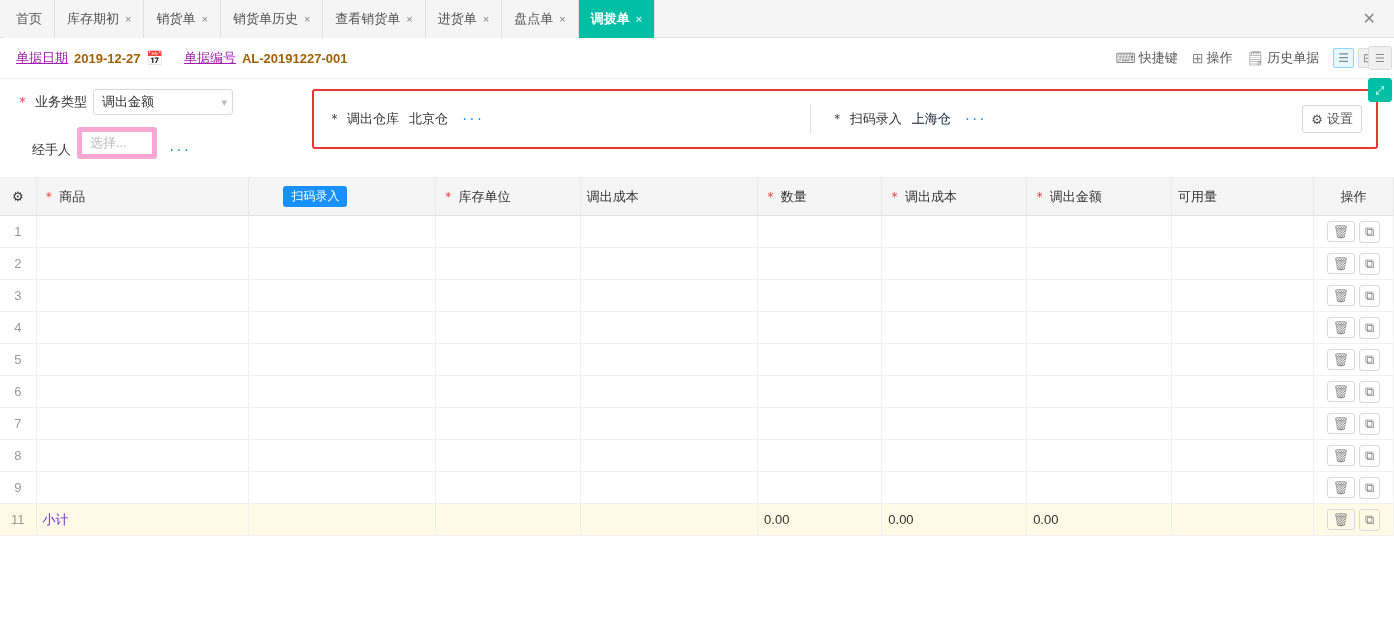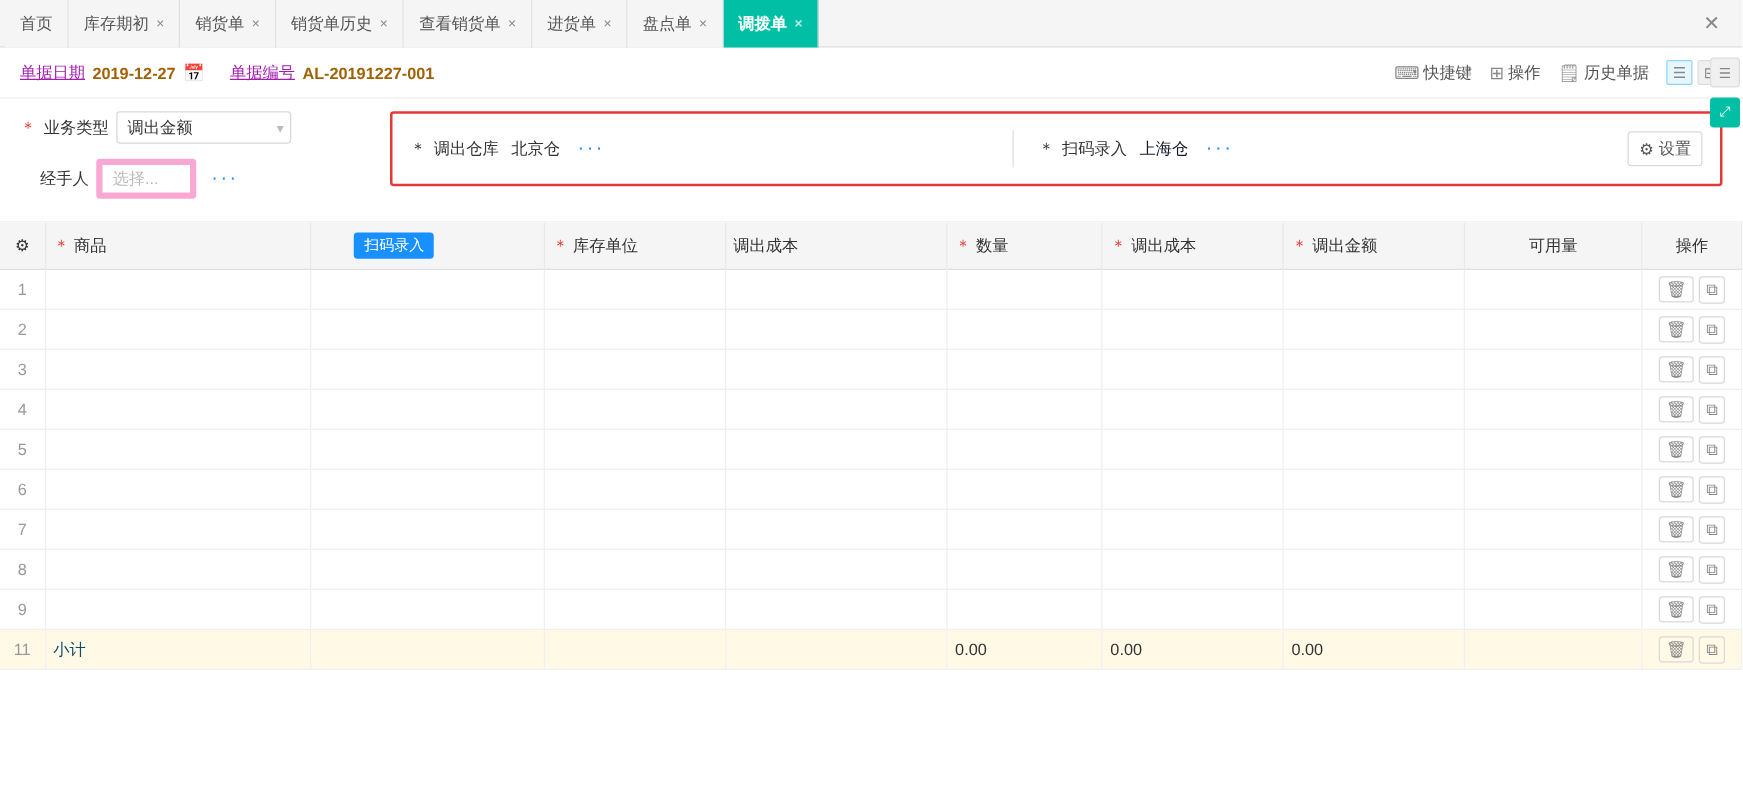--- a/index.html
+++ b/index.html
@@ -188,20 +188,21 @@
       padding: 4px 8px;
       cursor: pointer;
       font-size: 13px;
       color: #555;
       background: #fff;
       margin-left: 10px;
     }
 
     .handler-row {
       padding: 4px 16px 8px 16px;
+      align-items: flex-end;
     }
 
     
     .table-wrapper {
       overflow: auto;
       height: calc(634px - 220px);
     }
     table {
       width: 100%;
       border-collapse: collapse;
@@ -242,21 +243,21 @@
       color: #333;
     }
     .col-gear { width: 36px; text-align: center; }
     .col-product { min-width: 120px; }
     .col-scan { }
     .col-unit { min-width: 80px; }
     .col-spec { min-width: 100px; }
     .col-qty { min-width: 70px; }
     .col-cost { min-width: 80px; }
     .col-amount { min-width: 80px; }
-    .col-available { min-width: 80px; flex: 1; text-align: center; }
+    .col-available { min-width: 80px; flex: 1; }
     .col-ops { width: 80px; text-align: center; }
 
     .scan-btn {
       background: #1890ff;
       color: #fff;
       border: none;
       border-radius: 3px;
       padding: 2px 8px;
       font-size: 12px;
       cursor: pointer;
@@ -584,21 +585,21 @@
       <td></td>
       <td></td>
       <td></td>
       <td style="text-align:center">
         <button class="op-btn">🗑</button>
         <button class="op-btn">⧉</button>
       </td>
     </tr>
         <tr class="subtotal-row">
       <td class="row-num">11</td>
-      <td style="color:#0c4a6e">小计</td>
+      <td style="color:#6d28d9">小计</td>
       <td></td>
       <td></td>
       <td></td>
       <td>0.00</td>
       <td>0.00</td>
       <td>0.00</td>
       <td></td>
       <td style="text-align:center">
         <button class="op-btn">🗑</button>
         <button class="op-btn">⧉</button>

